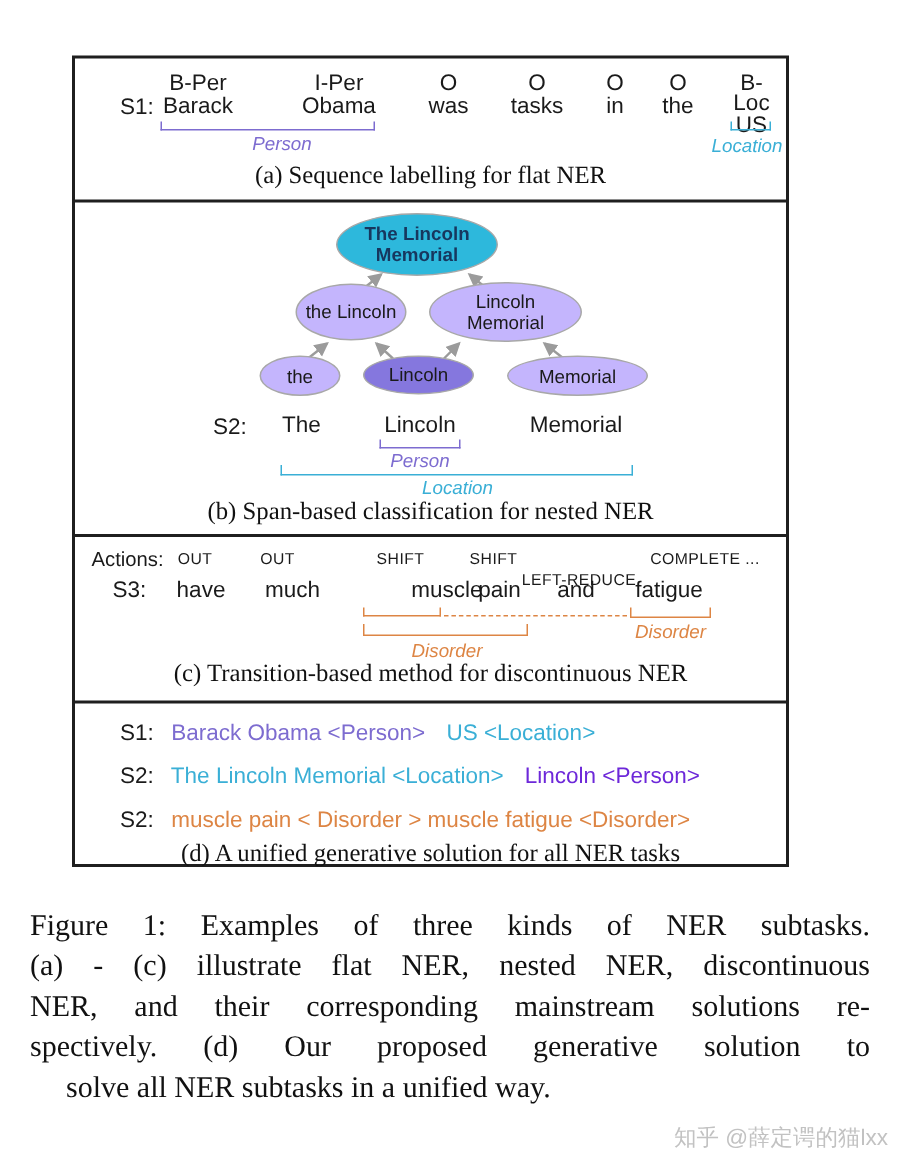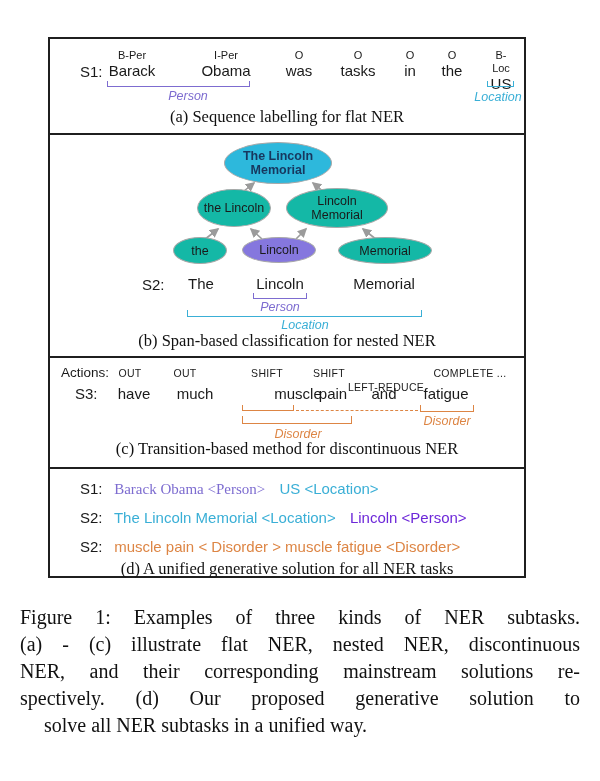--- a/index.html
+++ b/index.html
@@ -4,28 +4,28 @@
 <style>
   html,body{margin:0;padding:0;background:#ffffff;}
   .page{position:relative;width:600px;height:781px;background:#ffffff;overflow:hidden;
         font-family:"Liberation Sans",sans-serif;color:#1a1a1a;}
   .figure-box{position:absolute;left:48px;top:37px;width:478px;height:541px;
         border:2px solid #1f1f1f;background:#fff;box-sizing:border-box;}
   .divider{position:absolute;left:0;width:100%;border-top:2px solid #1f1f1f;height:0;}
   .abs{position:absolute;}
   .ctr{transform:translateX(-50%);white-space:nowrap;}
   .token-col{position:absolute;text-align:center;transform:translateX(-50%);}
-  .tag{font-size:11px;line-height:13px;color:#1a1a1a;}
+  .tag{font-size:15px;line-height:13px;color:#1a1a1a;}
   .word{font-size:15px;line-height:18px;color:#1a1a1a;}
   .s-label{font-size:15px;color:#1a1a1a;white-space:nowrap;}
   .bracket{position:absolute;border-left:1.5px solid;border-right:1.5px solid;border-bottom:1.5px solid;box-sizing:border-box;}
   .ent-label{position:absolute;font-size:12.5px;transform:translateX(-50%);white-space:nowrap;font-style:italic;}
   .panel-caption{position:absolute;left:0;width:100%;text-align:center;
         font-family:"Liberation Serif",serif;font-size:16.5px;color:#111;}
-  .ellipse{position:absolute;border:1.6px solid #a8a8a8;border-radius:50%;background:#14b8a6;
+  .ellipse{position:absolute;border:1.6px solid #a8a8a8;border-radius:50%;background:#c4b5fd;
         display:flex;align-items:center;justify-content:center;text-align:center;
         font-size:12.5px;line-height:1.12;box-sizing:border-box;padding:1px 4px;}
   .actions-item{position:absolute;font-size:10.5px;letter-spacing:.3px;transform:translateX(-50%);white-space:nowrap;}
   .dashline{position:absolute;border-top:1.6px dashed;height:0;}
   .drow{position:absolute;left:30px;font-size:15px;white-space:nowrap;}
   .drow .dlabel{display:inline-block;width:30px;color:#1a1a1a;}
   .drow span.seg{margin-right:10px;}
   .figcap-line{position:absolute;left:20px;width:560px;font-family:"Liberation Serif",serif;
         font-size:20px;color:#111;text-align:justify;text-align-last:justify;}
   .figcap-line.last{text-align-last:left;margin-left:24px;}
@@ -146,21 +146,21 @@
       <div class="ent-label" style="left: 248px; top: 388px; color: rgb(221, 133, 68);">Disorder</div>
 
       <div class="panel-caption" style="top:400px;">(c) Transition-based method for discontinuous NER</div>
     </div>
 
     <div class="divider" style="top:428px;"></div>
 
     <div>
       <div class="drow" style="top:441px;">
         <span class="dlabel">S1:</span>
-        <span class="seg" style="color: rgb(125, 108, 208); font-family: Liberation Serif, serif;">Barack Obama &lt;Person&gt;</span>
+        <span class="seg" style="color: rgb(125, 108, 208);">Barack Obama &lt;Person&gt;</span>
         <span class="seg" style="color: rgb(58, 175, 214);">US  &lt;Location&gt;</span>
       </div>
       <div class="drow" style="top:470px;">
         <span class="dlabel">S2:</span>
         <span class="seg" style="color: rgb(58, 175, 214);">The Lincoln Memorial  &lt;Location&gt;</span>
         <span class="seg" style="color: #6d28d9;">Lincoln  &lt;Person&gt;</span>
       </div>
       <div class="drow" style="top:499px;">
         <span class="dlabel">S2:</span>
         <span class="seg" style="color: rgb(221, 133, 68);">muscle pain &lt; Disorder &gt;  muscle fatigue  &lt;Disorder&gt;</span>
@@ -170,13 +170,14 @@
   </div>
 
   <div>
     <div class="figcap-line" style="top:606px;">Figure 1: Examples of three kinds of NER subtasks.</div>
     <div class="figcap-line" style="top:633px;">(a) - (c) illustrate flat NER, nested NER, discontinuous</div>
     <div class="figcap-line" style="top:660px;">NER, and their corresponding mainstream solutions re-</div>
     <div class="figcap-line" style="top:687px;">spectively. (d) Our proposed generative solution to</div>
     <div class="figcap-line last" style="top:714px;">solve all NER subtasks in a unified way.</div>
   </div>
 
+  <div class="watermark">知乎 @薛定谔的猫lxx</div>
 </div>
 
 </body></html>

